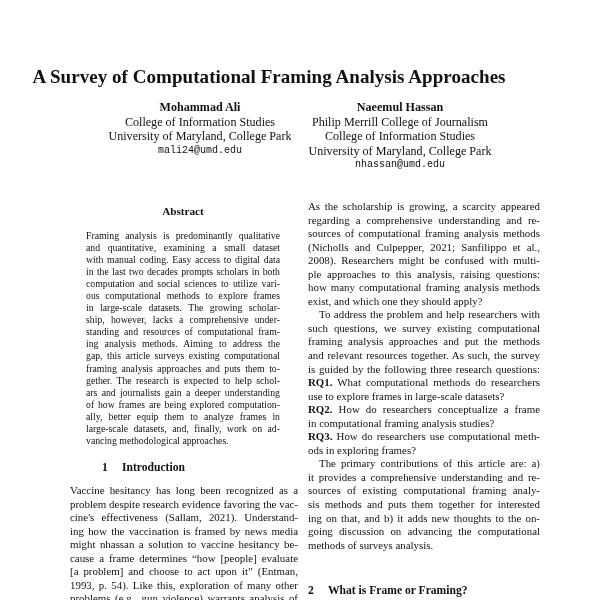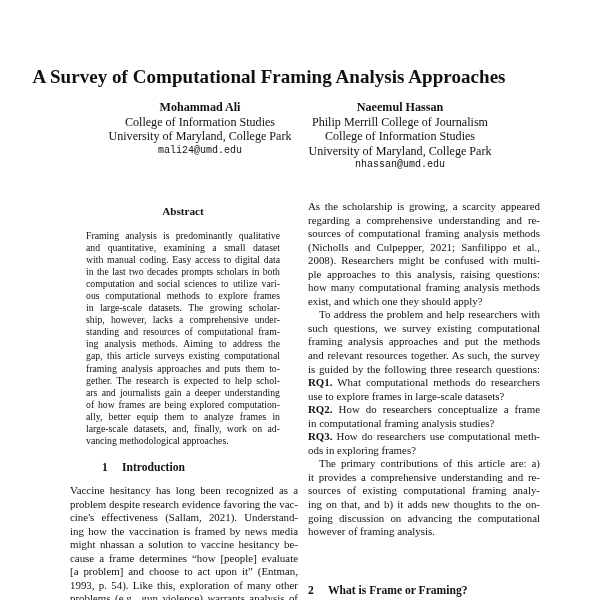--- a/index.html
+++ b/index.html
@@ -167,22 +167,23 @@
     <span class="line"><span class="rq-label">RQ1.</span><span> What computational methods do researchers</span></span>
     <span class="line last">use to explore frames in large-scale datasets?</span>
     <span class="line"><span class="rq-label">RQ2.</span><span> How do researchers conceptualize a frame</span></span>
     <span class="line last">in computational framing analysis studies?</span>
     <span class="line"><span class="rq-label">RQ3.</span><span> How do researchers use computational meth-</span></span>
     <span class="line last">ods in exploring frames?</span>
 
     <span class="line indent">The primary contributions of this article are: a)</span>
     <span class="line">it provides a comprehensive understanding and re-</span>
     <span class="line">sources of existing computational framing analy-</span>
+    <span class="line">sis methods and puts them together for interested</span>
     <span class="line">ing on that, and b) it adds new thoughts to the on-</span>
     <span class="line">going discussion on advancing the computational</span>
-    <span class="line last">however of framing analysis.</span>
+    <span class="line last">methods of surveys analysis.</span>
   </div>
 
   <div class="section-head" id="sec-2">
     <span class="num">2</span><span>What is Frame or Framing?</span>
   </div>
 
 </div>
 
 </body></html>

